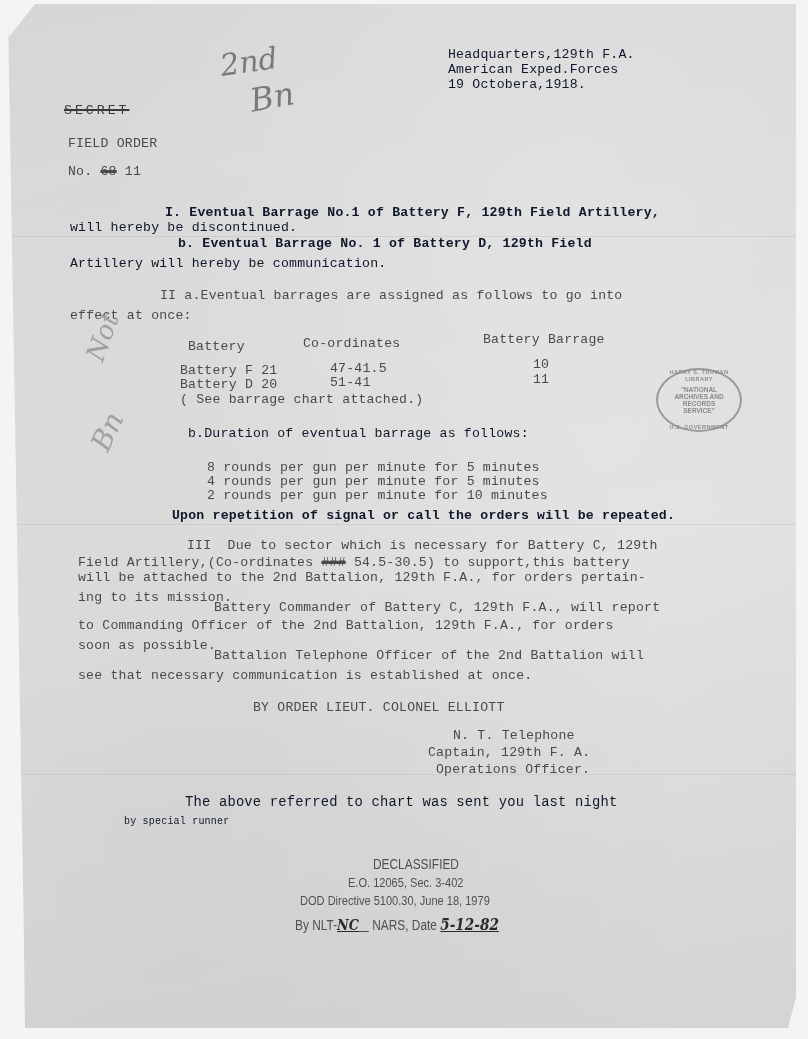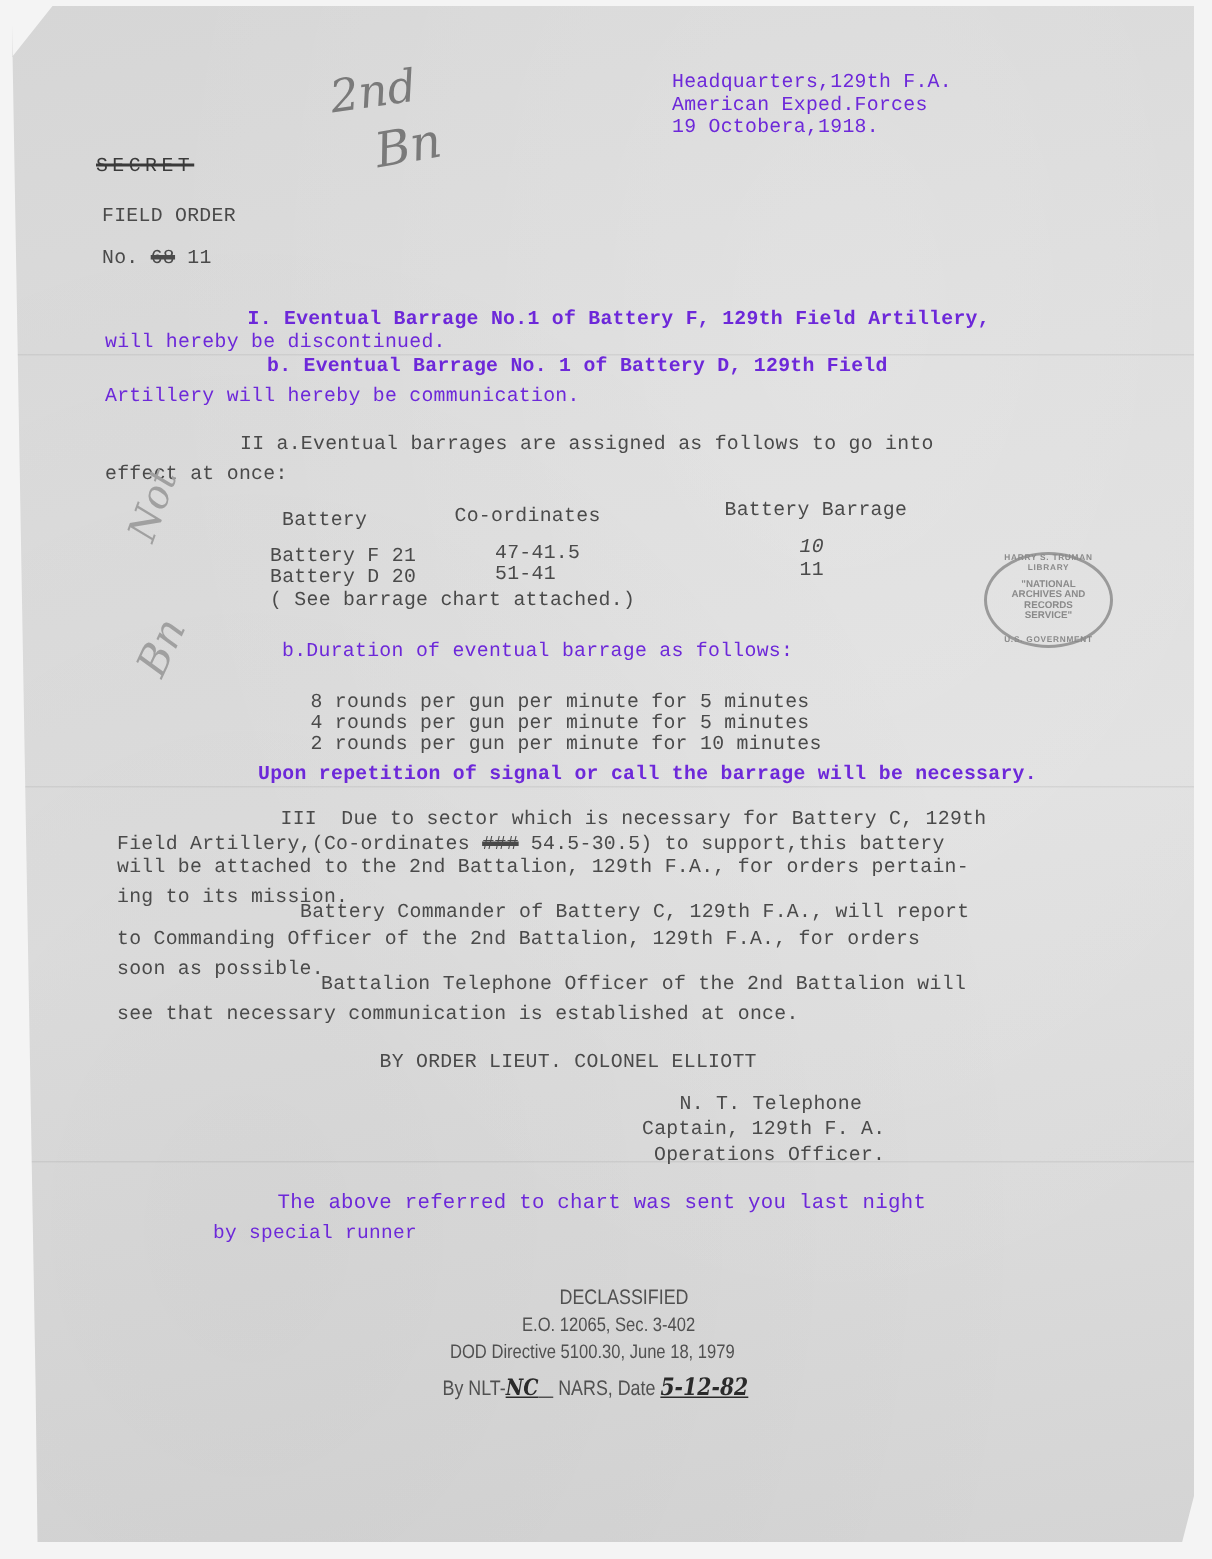--- a/index.html
+++ b/index.html
@@ -24,21 +24,21 @@
         radial-gradient(ellipse at 70% 20%, rgba(255,255,255,0.18), transparent 60%),
         radial-gradient(ellipse at 20% 80%, rgba(0,0,0,0.04), transparent 60%);
     }
     .crease {
       position: absolute; left: 0; right: 0; height: 1px;
       background: rgba(0,0,0,0.06);
     }
     .t {
       position: absolute;
       white-space: pre;
-      color: #6d28d9;
+      color: #0f172a;
       font-size: 13.2px;
       letter-spacing: 0.2px;
       line-height: 15px;
     }
     .faint { color: #4a4a4a; }
     .strike { text-decoration: line-through; text-decoration-thickness: 2px; color: #3a3a3a; letter-spacing: 3px; }
     .hand {
       position: absolute;
       font-family: "DejaVu Serif", serif;
       font-style: italic;
@@ -111,21 +111,21 @@
 <div class="t faint" style="left:160px; top:288px;">II a.Eventual barrages are assigned as follows to go into</div>
 <div class="t faint" style="left:70px; top:308px;text-align:center;">effect at once:</div>
 
 <div>
   <div class="t faint" style="left:188px; top:339px;">Battery</div>
   <div class="t faint" style="left:303px; top:336px;">Co-ordinates</div>
   <div class="t faint" style="left:483px; top:332px;">Battery Barrage</div>
 
   <div class="t faint" style="left:180px; top:363px;">Battery F 21</div>
   <div class="t faint" style="left:330px; top:361px;">47-41.5</div>
-  <div class="t faint" style="left:533px; top:357px;font-style:italic;">10</div>
+  <div class="t faint" style="left:533px; top:357px;">10</div>
 
   <div class="t faint" style="left:180px; top:377px;">Battery D 20</div>
   <div class="t faint" style="left:330px; top:375px;">51-41</div>
   <div class="t faint" style="left:533px; top:372px;">11</div>
 
   <div class="t faint" style="left:180px; top:392px;">( See barrage chart attached.)</div>
 </div>
 
 <div class="hand" style="left:78px; top:322px; font-size:26px; color:#a0a0a0; transform:rotate(-70deg);">Not</div>
 <div class="hand" style="left:88px; top:415px; font-size:28px; color:#a0a0a0; transform:rotate(-65deg);">Bn</div>
@@ -136,38 +136,38 @@
   <div>ARCHIVES AND</div>
   <div>RECORDS</div>
   <div>SERVICE"</div>
   <div class="stamp-ring-bottom">U.S. GOVERNMENT</div>
 </div>
 
 <div class="t" style="left:188px; top:426px;">b.Duration of eventual barrage as follows:</div>
 <div class="t faint" style="left:207px; top:460px;">8 rounds per gun per minute for 5 minutes</div>
 <div class="t faint" style="left:207px; top:474px;">4 rounds per gun per minute for 5 minutes</div>
 <div class="t faint" style="left:207px; top:488px;">2 rounds per gun per minute for 10 minutes</div>
-<div class="t" style="left:172px; top:508px; font-weight:bold;">Upon repetition of signal or call the barrage will be necessary.</div>
+<div class="t" style="left:172px; top:508px; font-weight:bold;">Upon repetition of signal or call the orders will be repeated.</div>
 
 <div class="t faint" style="left:163px; top:538px;margin-left:24px;">III  Due to sector which is necessary for Battery C, 129th</div>
 <div class="t faint" style="left:78px; top:555px;"><span>Field Artillery,(Co-ordinates </span><span style="text-decoration:line-through; text-decoration-thickness:3px;">###</span><span> 54.5-30.5) to support,this battery</span></div>
 <div class="t faint" style="left:78px; top:570px;">will be attached to the 2nd Battalion, 129th F.A., for orders pertain-</div>
 <div class="t faint" style="left:78px; top:590px;">ing to its mission.</div>
-<div class="t faint" style="left:200px; top:600px;">Battery Commander of Battery C, 129th F.A., will report</div>
+<div class="t faint" style="left:214px; top:600px;">Battery Commander of Battery C, 129th F.A., will report</div>
 <div class="t faint" style="left:78px; top:618px;">to Commanding Officer of the 2nd Battalion, 129th F.A., for orders</div>
 <div class="t faint" style="left:78px; top:638px;">soon as possible.</div>
 <div class="t faint" style="left:214px; top:648px;">Battalion Telephone Officer of the 2nd Battalion will</div>
 <div class="t faint" style="left:78px; top:668px;">see that necessary communication is established at once.</div>
 
 <div class="t faint" style="left:253px; top:700px;">BY ORDER LIEUT. COLONEL ELLIOTT</div>
 <div class="t faint" style="left:453px; top:728px;">N. T. Telephone</div>
 <div class="t faint" style="left:428px; top:745px;">Captain, 129th F. A.</div>
 <div class="t faint" style="left:436px; top:762px;">Operations Officer.</div>
 
 <div class="t" style="left:185px; top:795px; font-size:13.8px;">The above referred to chart was sent you last night</div>
-<div class="t" style="left:142px; top:814px; font-size:13px;">by special runner</div>
+<div class="t" style="left:124px; top:814px; font-size:10px;">by special runner</div>
 
 <div>
   <div class="declass" style="left:373px; top:856px; font-size:14px;">DECLASSIFIED</div>
   <div class="declass" style="left:348px; top:875px; font-size:13px;">E.O. 12065, Sec. 3-402</div>
   <div class="declass" style="left:300px; top:893px; font-size:13px;">DOD Directive 5100.30, June 18, 1979</div>
   <div class="declass" style="left:295px; top:915px; font-size:14px;"><span>By NLT-</span><span class="sig" style="font-size:15px;">NC</span><span style="text-decoration:underline;">&nbsp;&nbsp;&nbsp;</span> <span>NARS, Date</span> <span class="sig" style="font-size:16px;">5-12-82</span></div>
 </div>
 
 </body></html>

